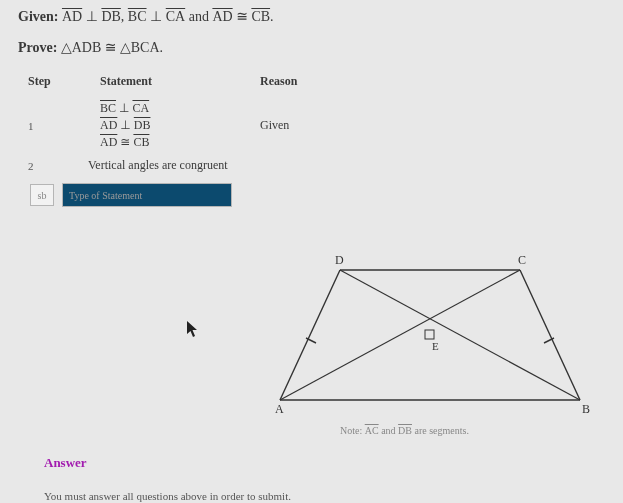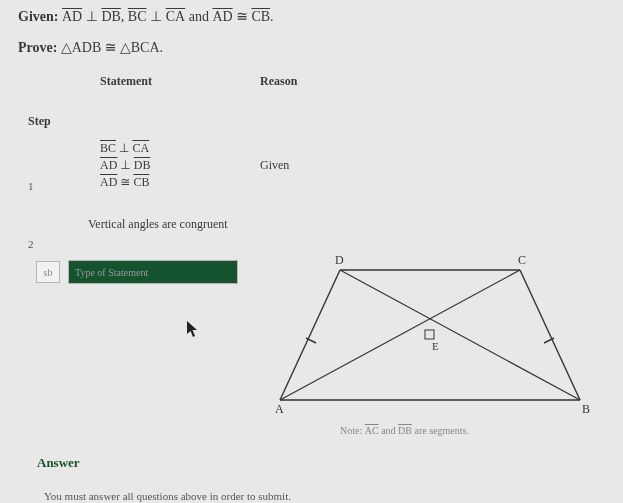--- a/index.html
+++ b/index.html
@@ -14,39 +14,39 @@
     position: relative;
     filter: blur(0.3px);
   }
   .given-line, .prove-line { margin-bottom: 14px; font-size: 14px; }
   .given-label, .prove-label { font-weight: bold; }
   .over { text-decoration: overline; display: inline-block; }
   .perp { font-family: serif; }
   .tri::before { content: "\25B3"; }
   .proof-table { margin-top: 18px; margin-left: 10px; }
   .proof-header { display: flex; font-weight: bold; font-size: 12px; margin-bottom: 10px; }
-  .col-step { width: 60px; margin-top: 40px; }
+  .col-step { width: 60px; }
   .col-stmt { width: 160px; margin-left: 12px; }
   .col-reason { flex: 1; }
   .proof-row { display: flex; align-items: center; margin-bottom: 6px; font-size: 12px; }
   .proof-row .col-step { font-size: 11px; color:#555; }
   .stmt-line { margin: 2px 0; }
-  .input-row { display:flex; align-items:center; margin-top:10px; margin-left:18px;text-align:right; }
+  .input-row { display:flex; align-items:center; margin-top:10px; margin-left:12px;text-align:right; }
   .step-box {
     width: 24px; height: 22px; border:1px solid #b5b5b5; background:#f2f2f2;
     display:flex; align-items:center; justify-content:center; font-size:10px; color:#888;
     margin-right:8px;
   }
   .stmt-input {
-    width: 170px; height: 24px; border:1px solid #b5b5b5; background:#14532d;
+    width: 170px; height: 24px; border:1px solid #b5b5b5; background:#0c4a6e;
     font-size:10px; color:#9a9a9a; padding:8px 6px; display:flex; align-items:center;
   }
   .diagram { position:absolute; left:260px; top:250px; width:340px; height:170px; }
   .diagram-note { position:absolute; left:340px; top:425px; font-size:10px; color:#888; }
-  .answer-label { position:absolute; left:37px; top:455px; font-weight:bold; font-size:13px; color:#14532d;}
+  .answer-label { position:absolute; left:44px; top:455px; font-weight:bold; font-size:13px; color:#a21caf;}
   .bottom-text { position:absolute; left:44px; top:490px; font-size:11px; color:#555;}
   .cursor {
     position:absolute; left:186px; top:320px; width:14px; height:18px;
   }
   .cursor svg { width:14px; height:18px; }
 </style>
 </head>
 <body>
 
 <div class="given-line">

